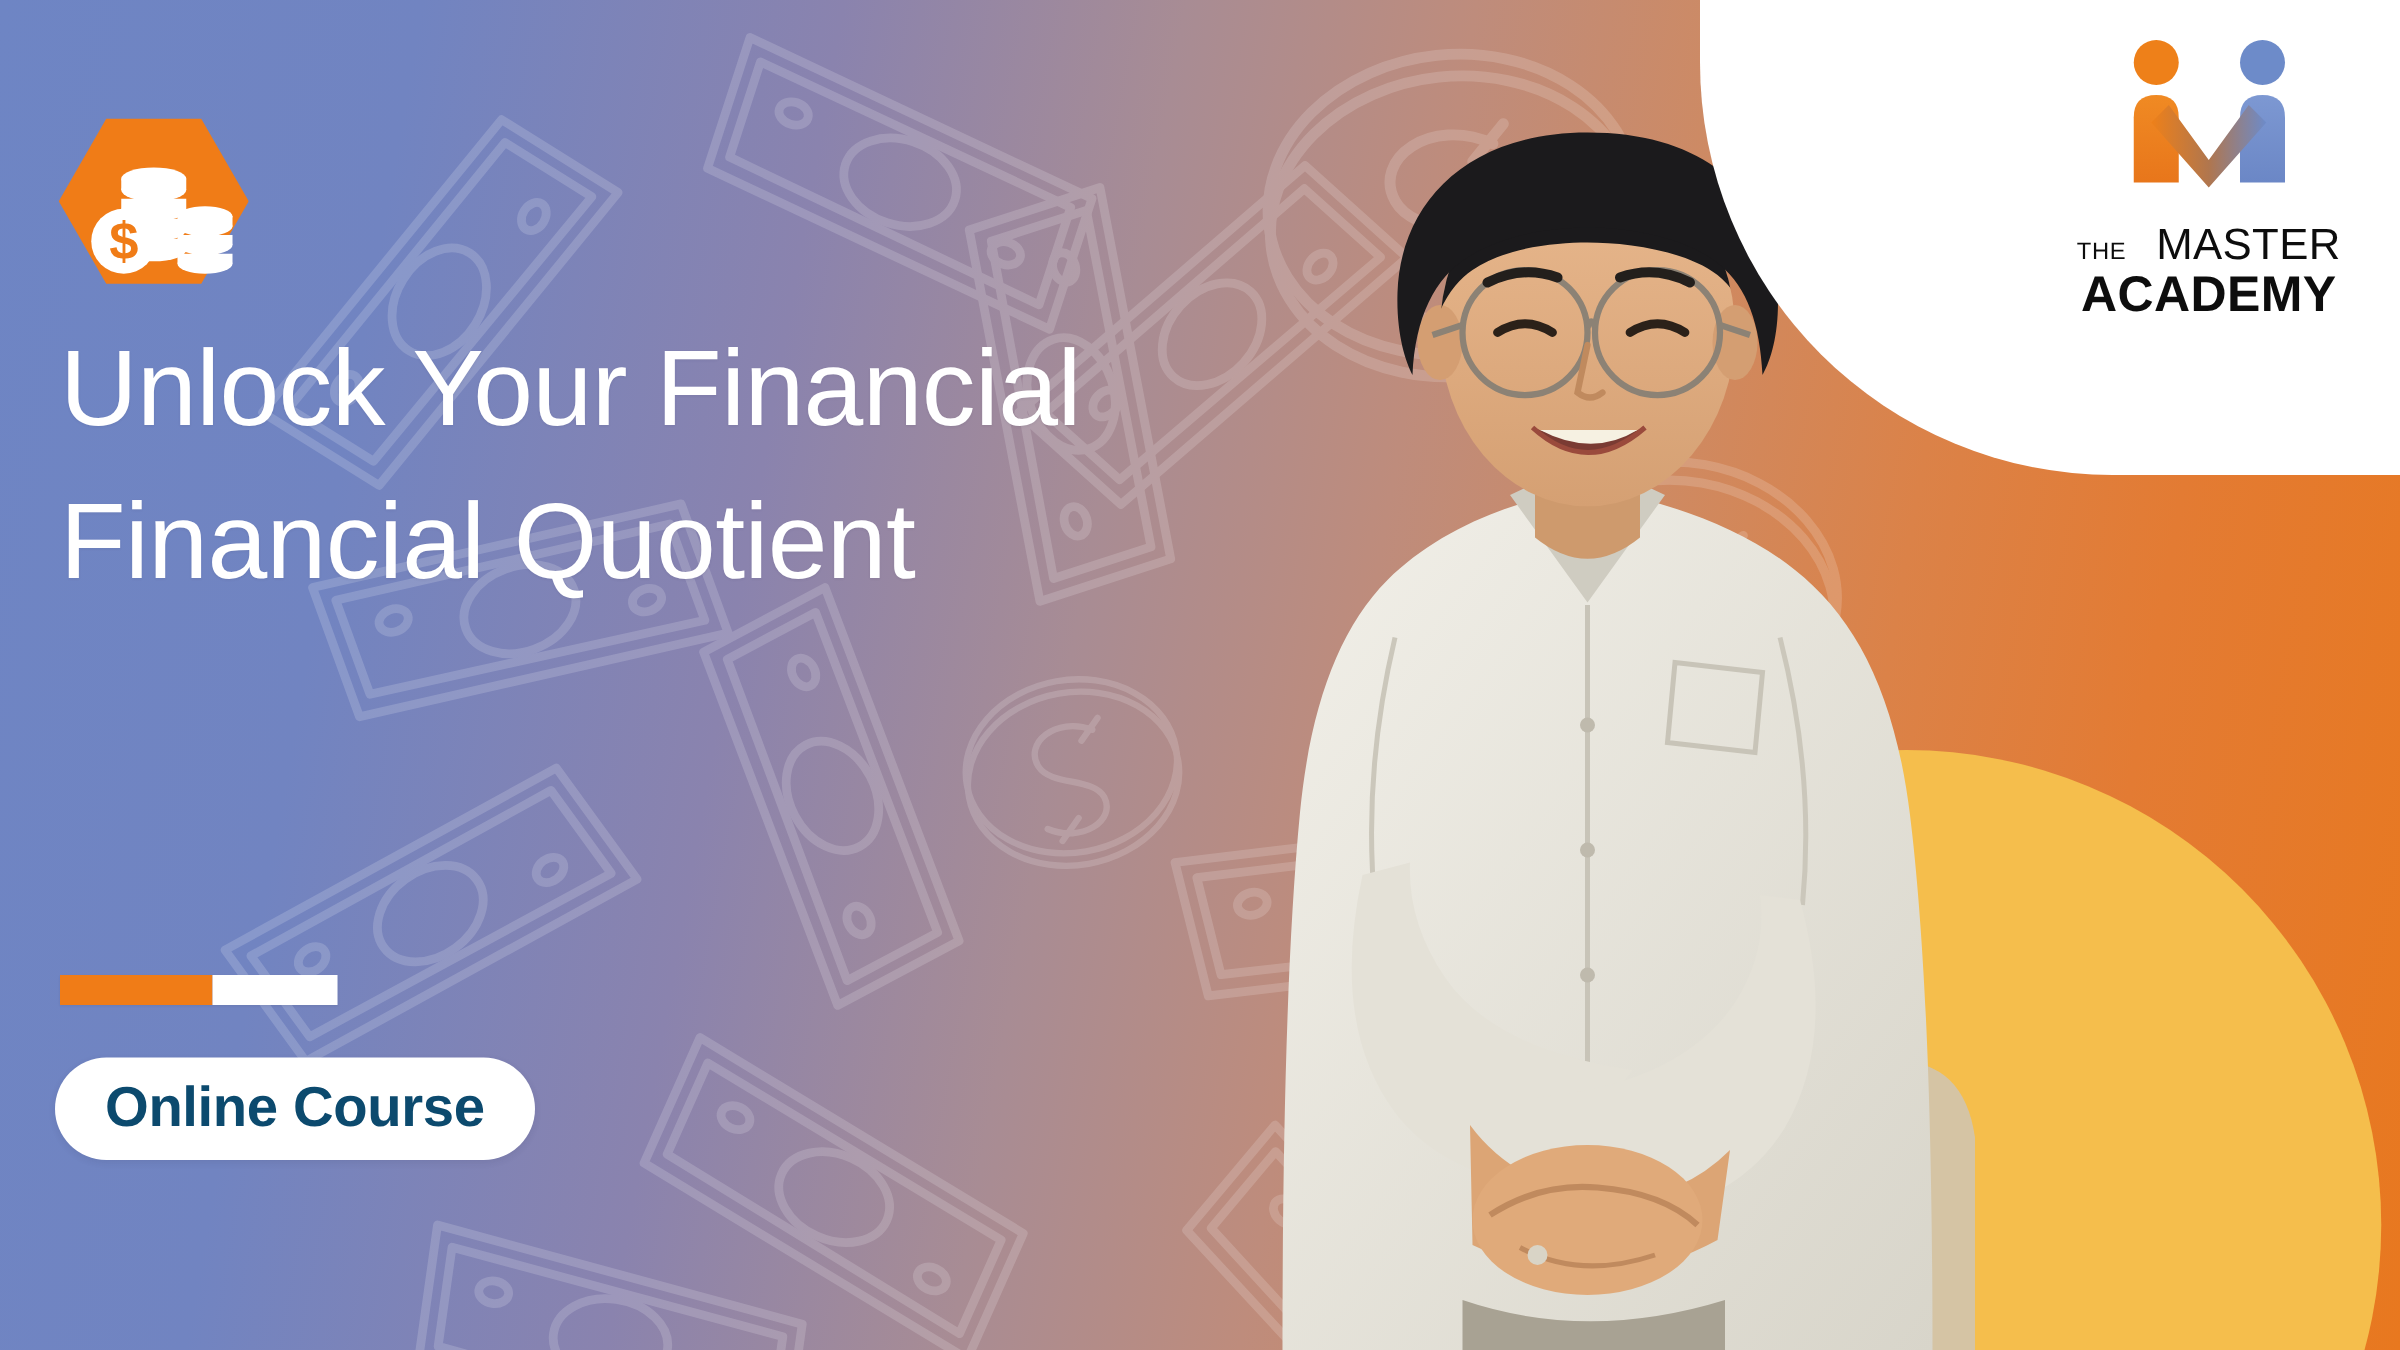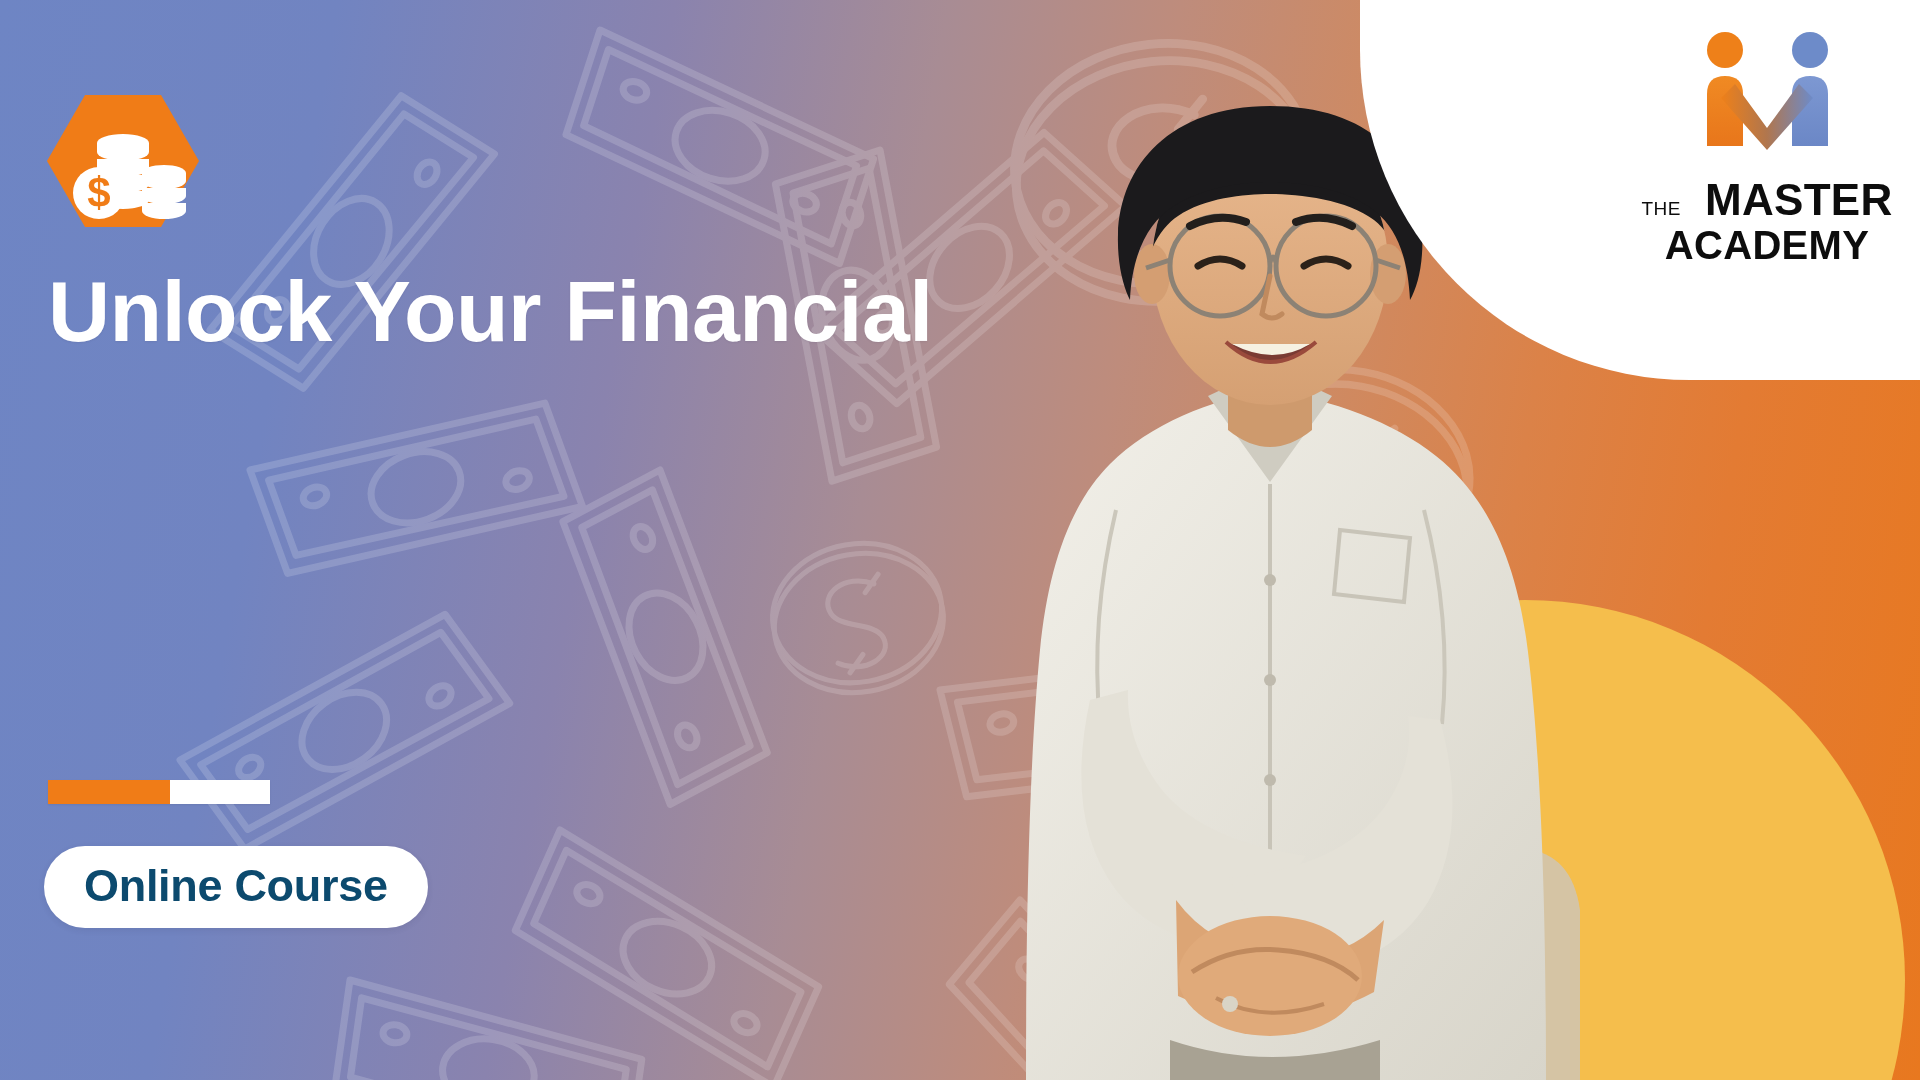--- a/index.html
+++ b/index.html
@@ -47,21 +47,21 @@
     position:absolute;left:47px;top:85px;
     width:152px;height:152px;
   }
 
   
   .headline{
     position:absolute;left:48px;top:250px;
     width:980px;
     color:#FFFFFF;
     font-family:"Liberation Sans",sans-serif;
-    font-weight:700;
+    font-weight:400;
     font-size:86px;
     line-height:122px;
     letter-spacing:-0.5px;
     text-shadow:0 1px 2px rgba(60,60,90,.10);
   }
   .headline .ln{display:block;white-space:nowrap;}
 
   
   .divider{
     position:absolute;left:48px;top:780px;
@@ -104,21 +104,21 @@
     color:#0D0D0D;
     line-height:1;
   }
   .logo-l1{
     display:flex;align-items:baseline;justify-content:center;gap:24px;
   }
   .logo-the{
     font-size:19px;font-weight:400;letter-spacing:.5px;
   }
   .logo-master{
-    font-size:44px;font-weight:700;letter-spacing:.3px;
+    font-size:35px;font-weight:400;letter-spacing:.3px;
   }
   .logo-academy{
     display:block;font-size:40px;font-weight:700;letter-spacing:.3px;margin-top:3px;
   }
 
   
   .person{
     position:absolute;left:940px;top:60px;
     width:640px;height:1020px;
   }
@@ -318,20 +318,21 @@
         <ellipse cx="117" cy="126" rx="22" ry="8"></ellipse>
       </g>
 
       <circle cx="52" cy="108" r="26" fill="#FFFFFF"></circle>
       <text x="52" y="122" text-anchor="middle" font-family="Liberation Sans, sans-serif" font-size="42" font-weight="700" fill="#F07C17">$</text>
     </svg>
   </div>
 
   <div class="headline">
     <span class="ln">Unlock Your Financial</span>
+    <span class="ln">Financial Quotient</span>
   </div>
 
   <div class="divider">
     <div class="seg-orange"></div>
     <div class="seg-white"></div>
   </div>
 
   <div class="pills">
     <div class="pill pill-online">Online Course</div>
   </div>

